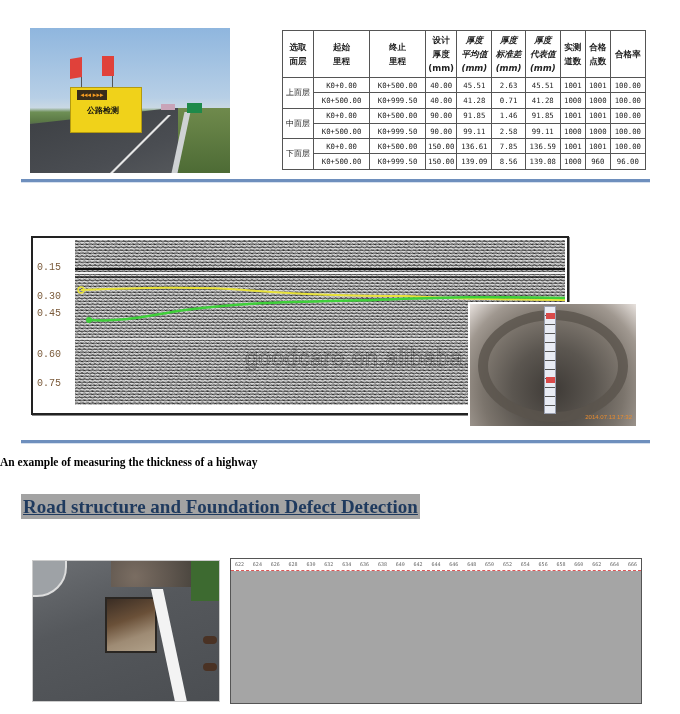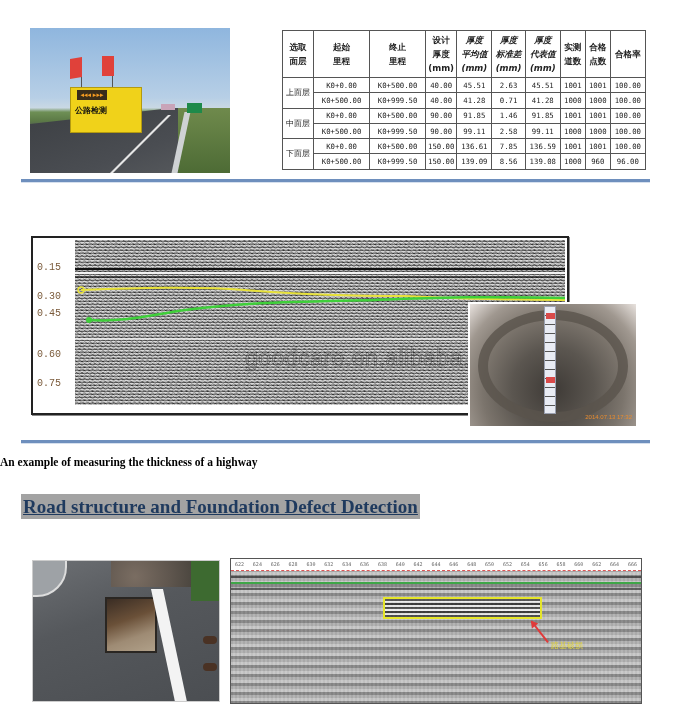--- a/index.html
+++ b/index.html
@@ -29,21 +29,21 @@
     position: absolute; left: 40%; bottom: 0; width: 3px; height: 40%;
     background: #e6e6e6; transform: skewX(-45deg); transform-origin: bottom;
   }
   .truck-photo .truck {
     position: absolute; left: 40px; top: 59px; width: 72px; height: 46px;
     background: #f0d21a; border: 1px solid #b39a10;
   }
   .truck-photo .truck .board {
     position: absolute; left: 4px; top: 16px; width: 44px; height: 14px;
     font-family: "DejaVu Sans", sans-serif; font-size: 8px; font-weight: bold;
-    color: #111; line-height: 14px; text-align: left;
+    color: #111; line-height: 14px; text-align: right;
   }
   .truck-photo .truck .arrow-sign {
     position: absolute; left: 6px; top: 2px; width: 30px; height: 10px;
     background: #3a2d1a; color: #f59b21; font-size: 7px; line-height: 10px; text-align: center;
   }
   .truck-photo .flag {
     position: absolute; width: 12px; height: 20px; background: #e0413a;
   }
   .truck-photo .flag.f1 { left: 40px; top: 30px; transform: skewY(-10deg); }
   .truck-photo .flag.f2 { left: 72px; top: 28px; }
@@ -383,21 +383,13 @@
     <span>650</span>
     <span>652</span>
     <span>654</span>
     <span>656</span>
     <span>658</span>
     <span>660</span>
     <span>662</span>
     <span>664</span>
     <span>666</span>
   </div>
-  <div class="radar-body">
-    <div class="dark-line" style="top:4px"></div>
-    <div class="green-line"></div>
-    <div class="dark-line" style="top:16px"></div>
-    <div class="defect-box"></div>
-    <div class="defect-arrow"></div>
-    <div class="defect-label">路基破损</div>
-  </div>
 </div>
 
 </body></html>

